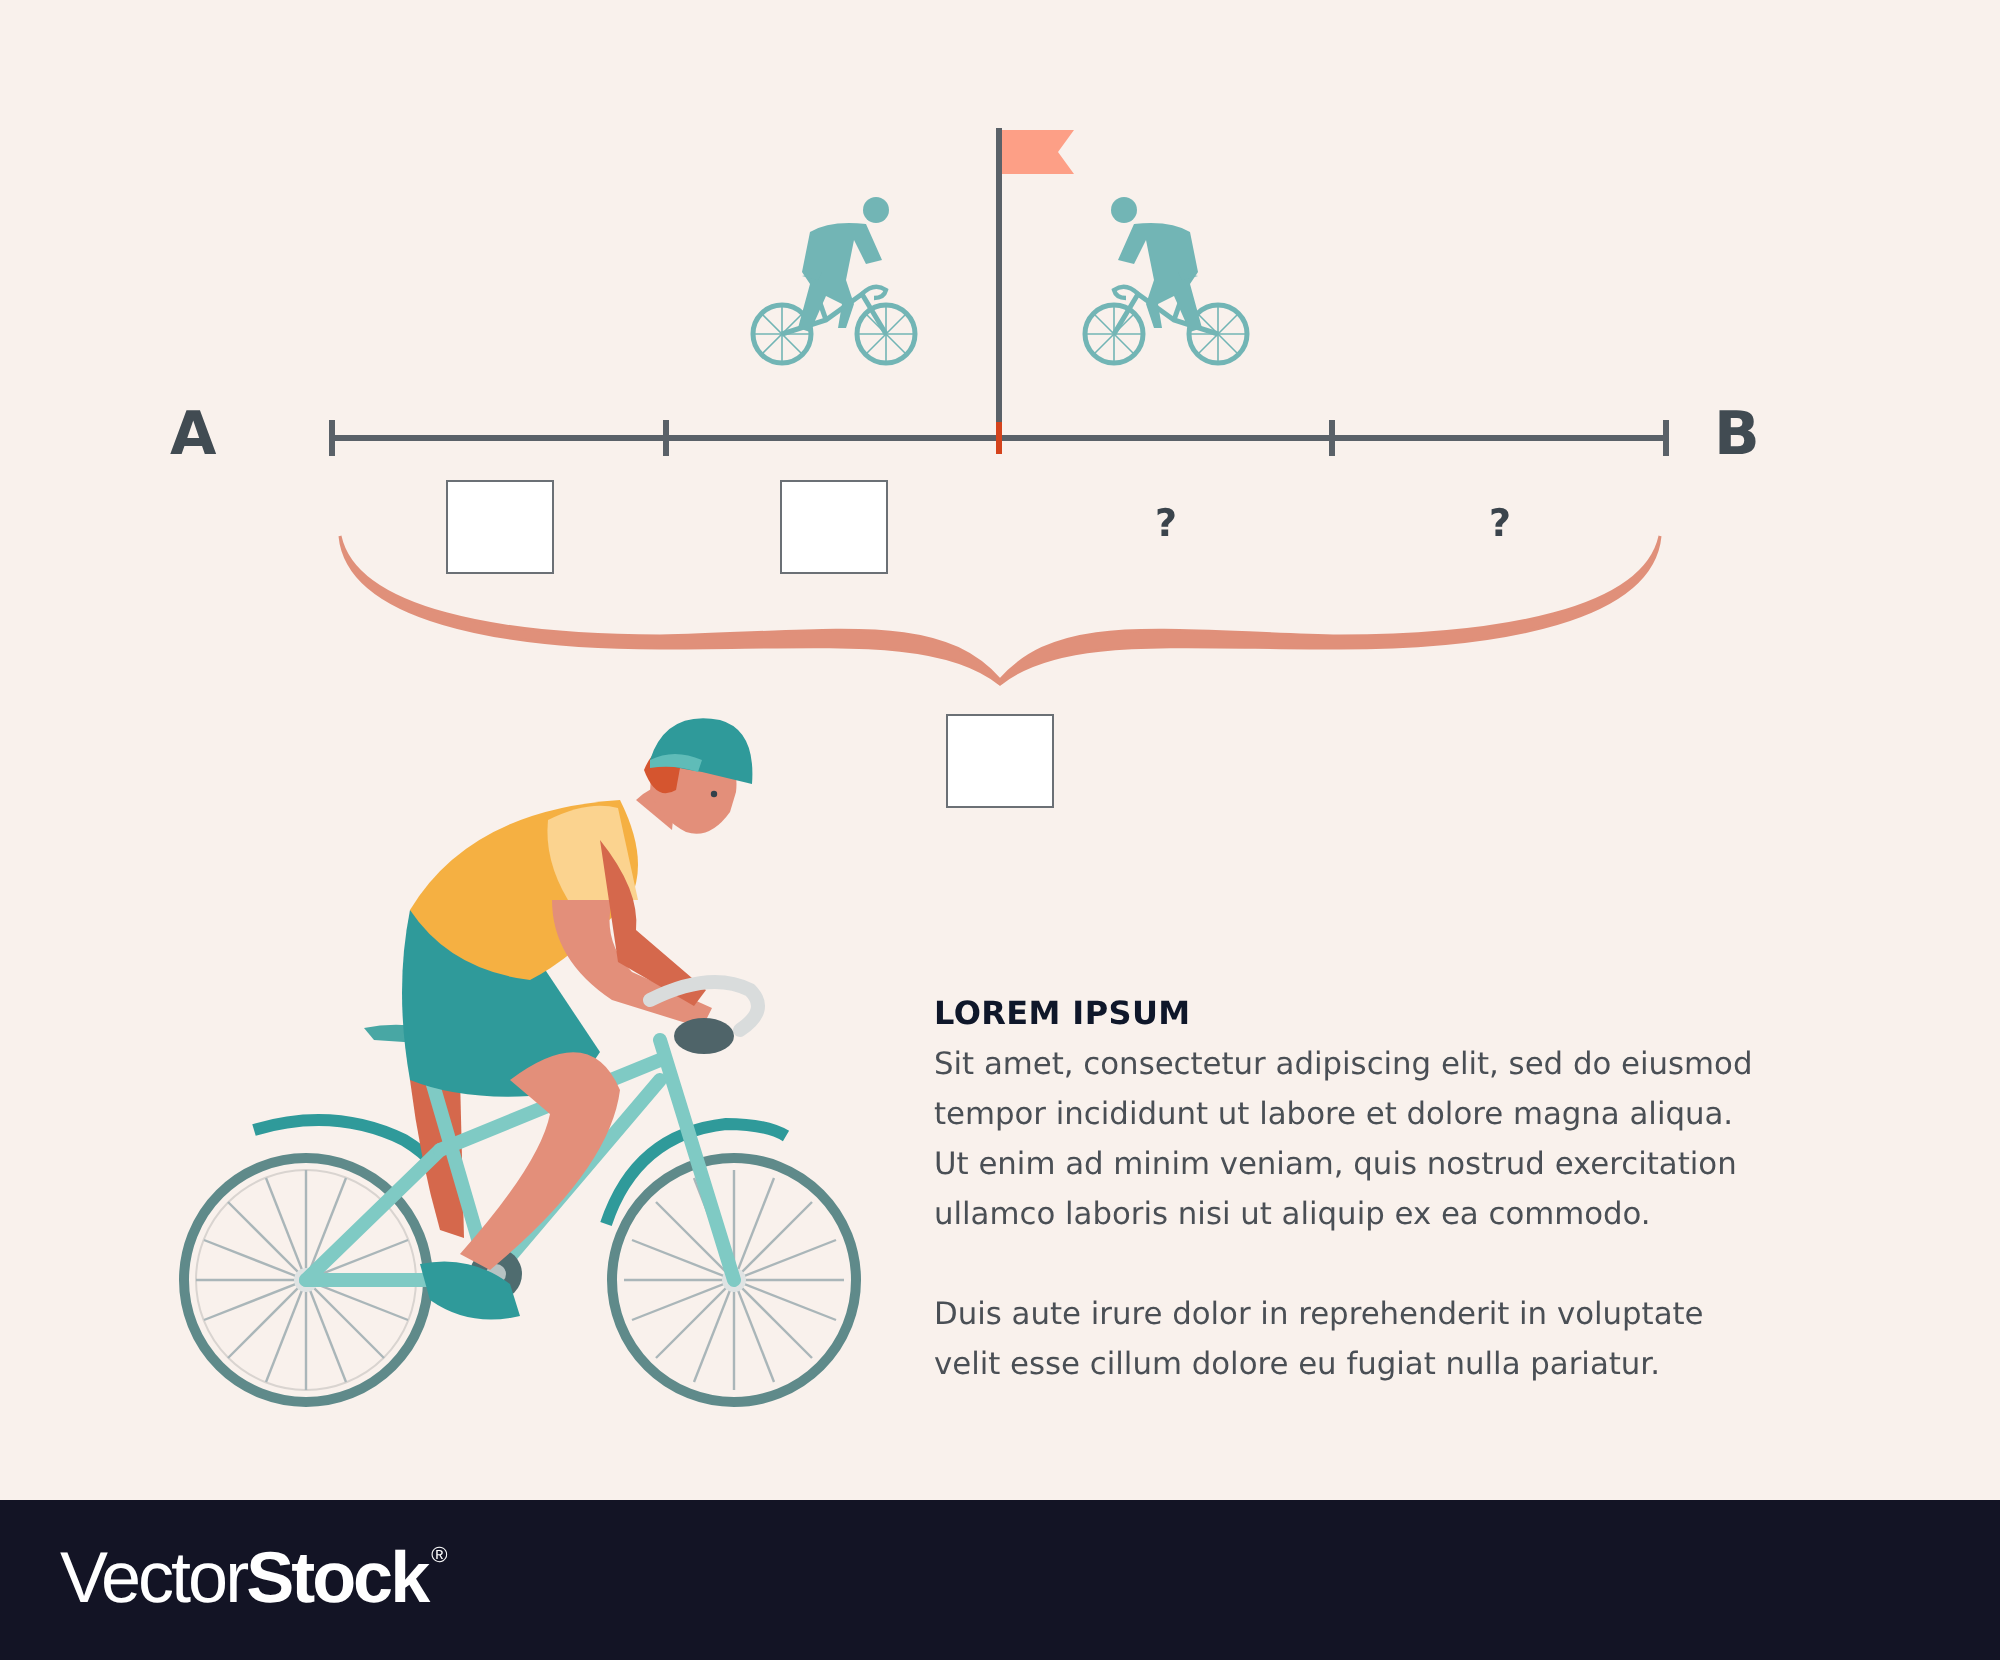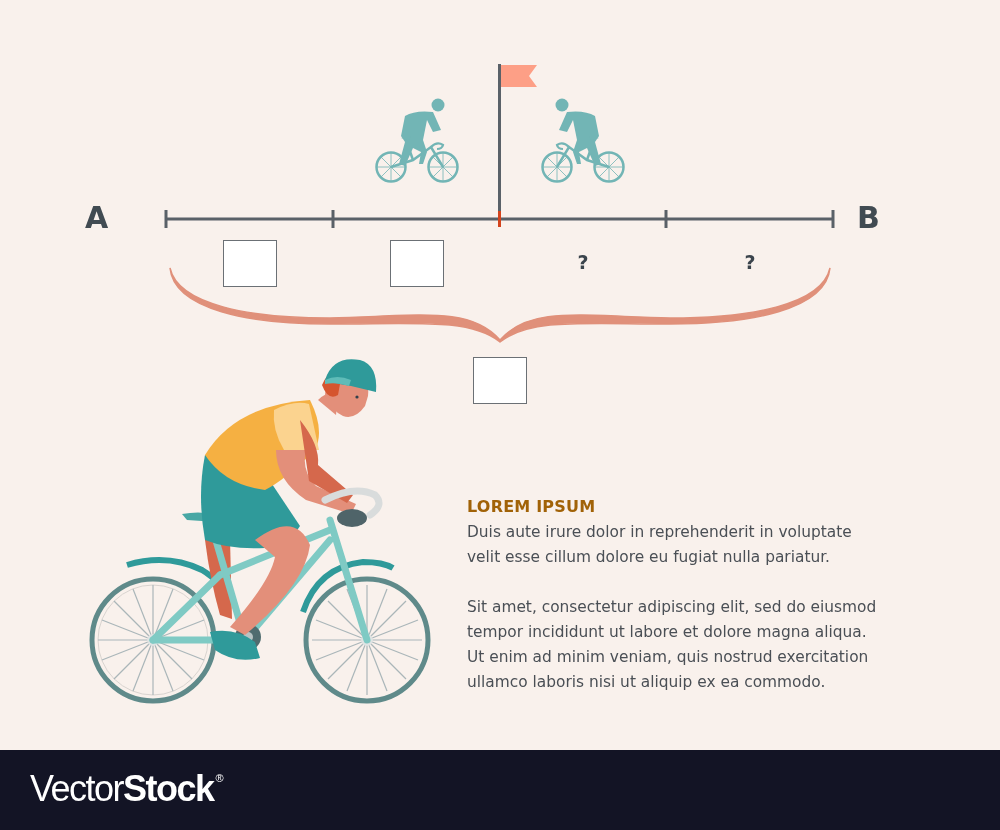--- a/index.html
+++ b/index.html
@@ -4,21 +4,21 @@
   <style>
     * { margin: 0; padding: 0; box-sizing: border-box; }
     html, body { width: 1000px; height: 830px; overflow: hidden; }
     body { background: #f9f1ec; font-family: "DejaVu Sans", sans-serif; position: relative; }
     .canvas { position: absolute; left: 0; top: 0; width: 1000px; height: 750px; background: #f9f1ec; }
     svg.diagram { position: absolute; left: 0; top: 0; width: 1000px; height: 750px; }
     .endpoint { position: absolute; font-family: "DejaVu Sans", sans-serif; font-weight: bold; font-size: 30px; color: #414b52; }
     .ans-box { position: absolute; width: 54px; height: 47px; background: #ffffff; border: 1.5px solid #6b7075; }
     .qmark { position: absolute; font-weight: bold; font-size: 19px; color: #3b444c; width: 20px; text-align: center; }
     .textblock { position: absolute; left: 467px; top: 496px; width: 470px; color: #4a4f55; }
-    .textblock h2 { font-size: 16px; font-weight: bold; letter-spacing: 0.2px; color: #a16207; line-height: 22px; margin-bottom: 2px; }
+    .textblock h2 { font-size: 16px; font-weight: bold; letter-spacing: 0.2px; color: #0f172a; line-height: 22px; margin-bottom: 2px; }
     .textblock p { font-size: 15.4px; line-height: 25px; white-space: pre-line; }
     .textblock p + p { margin-top: 25px; }
     .footer { position: absolute; left: 0; top: 750px; width: 1000px; height: 80px; background: #131425; color: #ffffff; }
     .logo { position: absolute; left: 30px; top: 18px; font-family: "Liberation Sans", sans-serif; font-size: 36px; letter-spacing: -1.5px; color: #fff; }
     .logo .light { font-weight: normal; }
     .logo .bold { font-weight: bold; }
     .logo sup { font-size: 11px; vertical-align: top; position: relative; top: 4px; margin-left: 2px; }
     .footer-url { position: absolute; right: 28px; top: 33px; font-family: "Liberation Sans", sans-serif; font-size: 19px; color: #ffffff; letter-spacing: -0.3px; }
   </style>
 </head>
@@ -169,26 +169,26 @@
 
   <div class="ans-box" style="left:223px; top:240px;"></div>
   <div class="ans-box" style="left:390px; top:240px;"></div>
   <div class="qmark" style="left:573px; top:251px;">?</div>
   <div class="qmark" style="left:740px; top:251px;">?</div>
 
   <div class="ans-box" style="left:473px; top:357px;"></div>
 
   <div class="textblock">
     <h2>LOREM IPSUM</h2>
-    <p>Duis aute irure dolor in reprehenderit in voluptate
-velit esse cillum dolore eu fugiat nulla pariatur.</p>
     <p>Sit amet, consectetur adipiscing elit, sed do eiusmod
 tempor incididunt ut labore et dolore magna aliqua.
 Ut enim ad minim veniam, quis nostrud exercitation
 ullamco laboris nisi ut aliquip ex ea commodo.</p>
+    <p>Duis aute irure dolor in reprehenderit in voluptate
+velit esse cillum dolore eu fugiat nulla pariatur.</p>
   </div>
 </div>
 
 <div class="footer">
   <div class="logo">
     <span class="light">Vector</span><span class="bold">Stock</span><sup>®</sup>
   </div>
 </div>
 
 </body></html>

